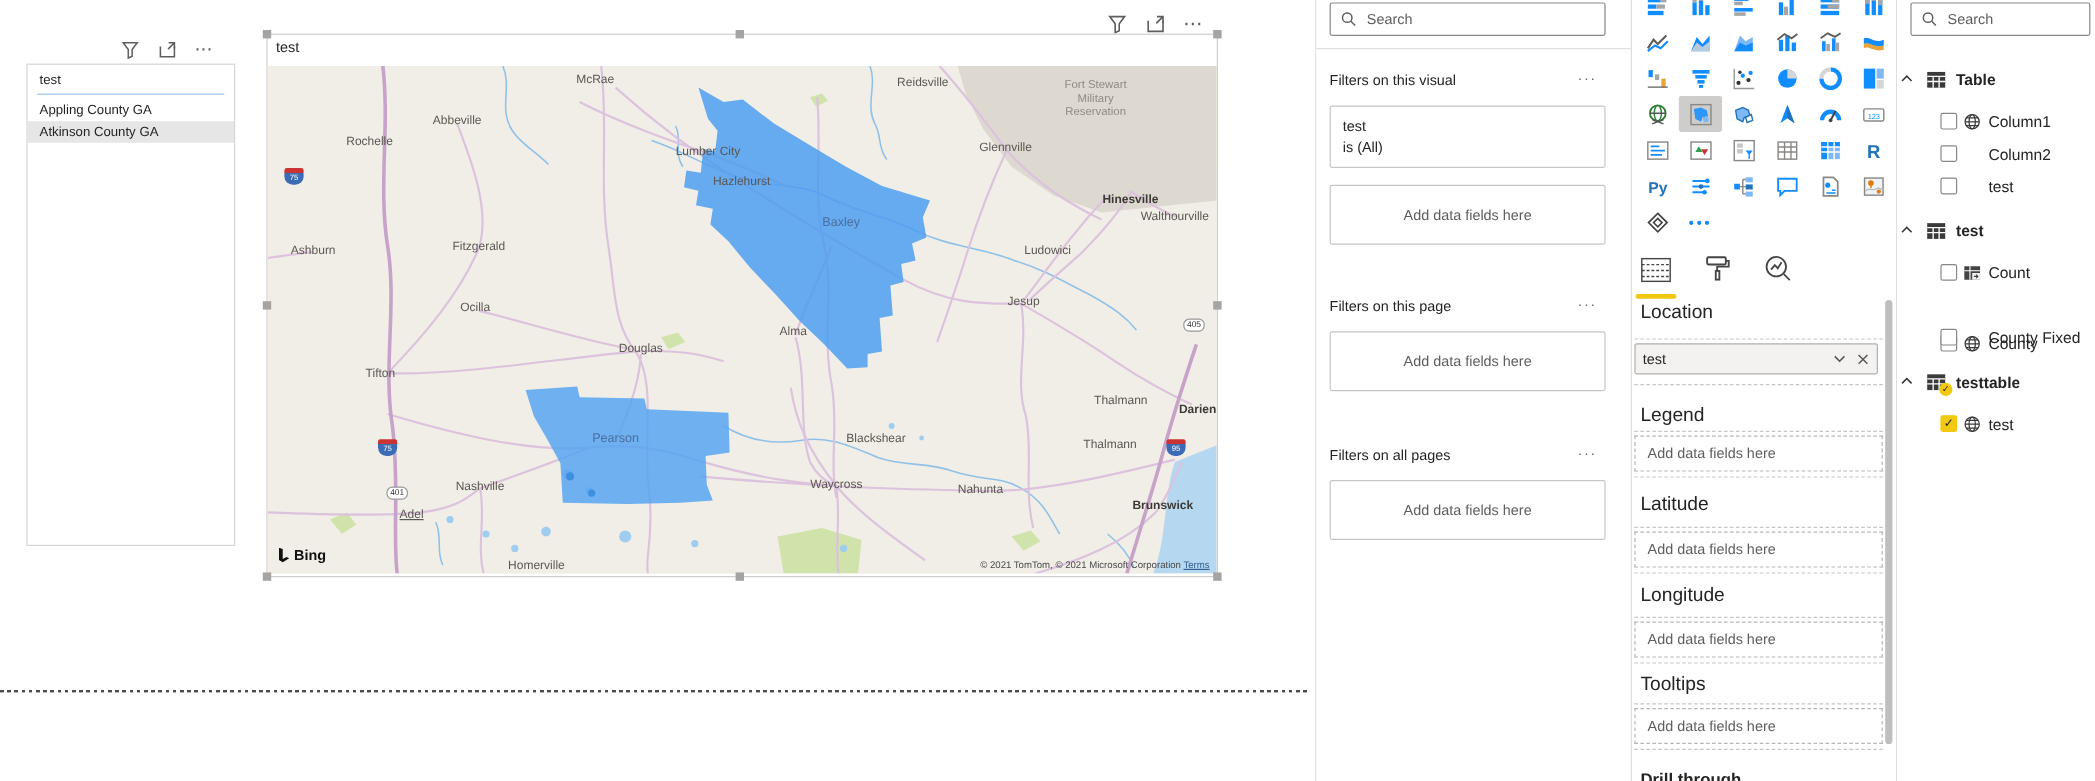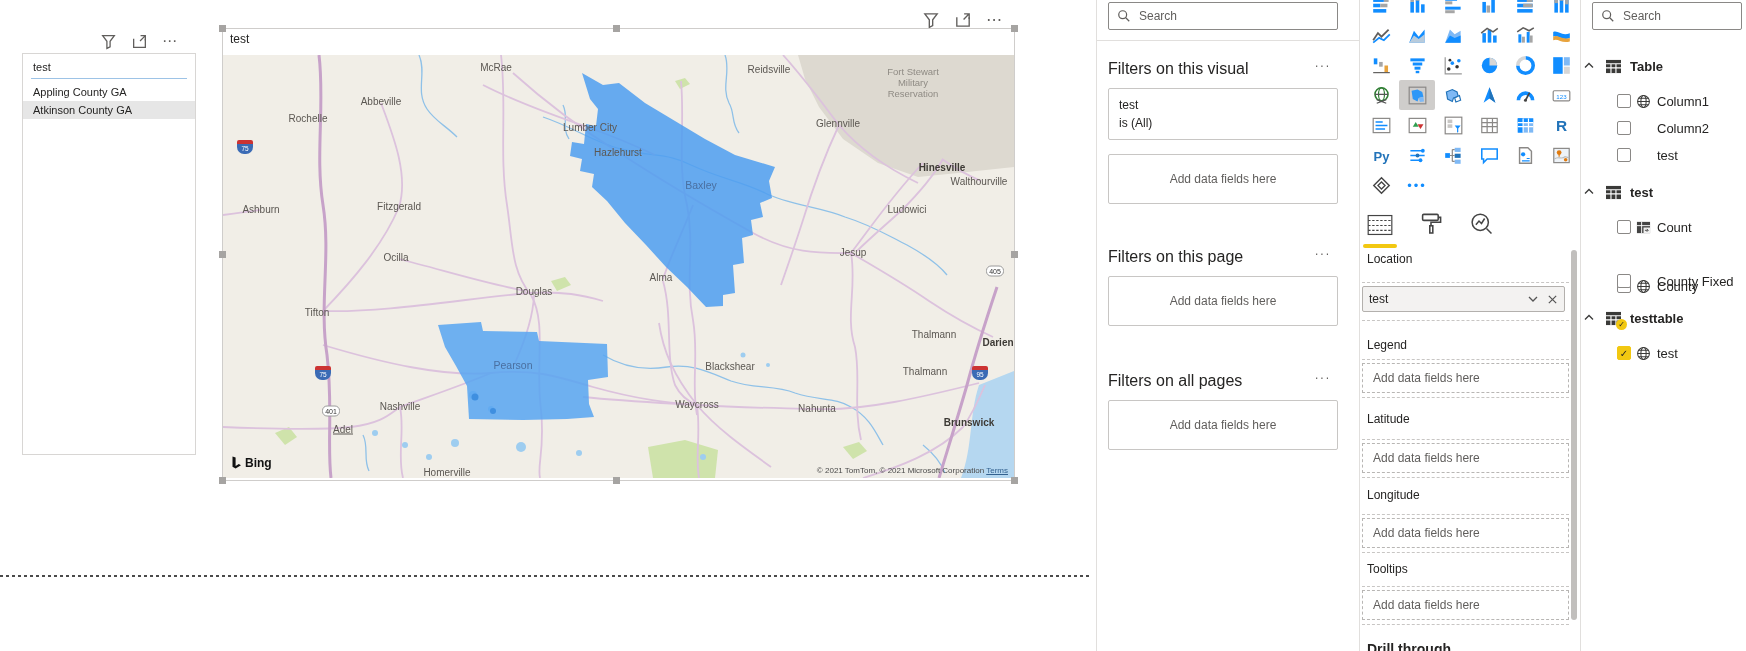--- a/index.html
+++ b/index.html
@@ -35,34 +35,34 @@
   .handle { position:absolute; width:7px; height:7px; background:#a6a4a2; }
 
   .page-divider { position:absolute; left:0px; top:575px; width:1090px; height:2px;
      background:repeating-linear-gradient(90deg,#4a4a4a 0 3px,transparent 3px 6px); }
 
   
   .filters-pane { position:absolute; left:1097px; top:0; width:262px; height:651px; background:#fff; }
   .search-box { position:absolute; display:flex; align-items:center; gap:8px; border:1px solid #8a8886; border-radius:2px; background:#fff; padding:0 8px; color:#605e5c; font-size:12px; }
   .filters-pane .search-box { left:11px; top:2px; width:230px; height:28px; }
   .filters-divider { position:absolute; left:0; top:40px; width:262px; height:1px; background:#e1dfdd; }
-  .fsection-title { position:absolute; left:11px; font-size:16px; color:#252423; }
+  .fsection-title { position:absolute; left:11px; font-size:12px; color:#252423; }
   .fsection-more { position:absolute; right:28px; color:#605e5c; font-size:12px; letter-spacing:2px; cursor:pointer; }
   .filter-card { position:absolute; left:11px; width:230px; border:1px solid #c8c6c4; border-radius:2px; background:#fff; font-size:12px; padding:7px 10px; line-height:1.5; cursor:pointer; }
   .adf-box { position:absolute; left:11px; width:230px; border:1px solid #c8c6c4; border-radius:2px; background:#fff; font-size:12px; color:#605e5c; display:flex; align-items:center; justify-content:center; cursor:pointer; }
 
   
   .viz-pane { position:absolute; left:1360px; top:0; width:219px; height:651px; background:#fff; overflow:hidden; }
   .gallery { position:absolute; left:3px; top:-10px; display:grid; grid-template-columns:repeat(6,36px); grid-auto-rows:30px; }
   .gcell { display:flex; align-items:center; justify-content:center; cursor:pointer; }
   .gcell.selected { background:#cfcdcb; border-radius:2px; }
   .viz-tabs { position:absolute; left:7px; top:211px; display:flex; gap:26px; align-items:flex-end; }
   .viz-tab { padding-bottom:8px; cursor:pointer; position:relative; }
   .viz-tab.selected:after { content:""; position:absolute; left:-4px; right:-4px; bottom:0; height:4px; background:#F2C811; border-radius:2px; }
-  .well-label { position:absolute; left:7px; font-size:12px; color:#252423; }
+  .well-label { position:absolute; left:7px; font-size:16px; color:#252423; }
   .well-pill { position:absolute; left:2px; width:203px; height:26px; background:#f3f2f1; border:1px solid #b3b0ad; border-radius:2px; display:flex; align-items:center; font-size:12px; padding:0 6px; cursor:pointer; }
   .well-pill .spacer { flex:1; }
   .well-adf { position:absolute; left:2px; width:207px; height:30px; border:1px dashed #b8b6b4; background:#fff; font-size:12px; color:#605e5c; display:flex; align-items:center; padding:0 10px; }
   .well-dash { position:absolute; left:2px; width:207px; height:0; border-top:1px dashed #c8c6c4; }
   .drill-cut { position:absolute; left:7px; top:641px; font-size:14px; font-weight:bold; color:#252423; }
   .viz-scrollbar { position:absolute; left:211px; top:250px; width:6px; height:370px; background:#c1bfbd; border-radius:3px; }
 
   
   .fields-pane { position:absolute; left:1581px; top:0; width:165px; height:651px; background:#fff; overflow:hidden; }
   .fields-pane .search-box { left:11px; top:2px; width:150px; height:28px; }
@@ -189,21 +189,21 @@
           <div class="map-label town" style="left: 158px; top: 46px;">Abbeville</div>
           <div class="map-label town" style="left: 85px; top: 63px;">Rochelle</div>
           <div class="map-label town" style="left: 367px; top: 72px;">Lumber City</div>
           <div class="map-label town" style="left: 615px; top: 68px;">Glennville</div>
           <div class="map-label town" style="left: 395px; top: 97px;">Hazlehurst</div>
           <div class="map-label city" style="left: 719px; top: 100px; margin-top: 12px;">Hinesville</div>
           <div class="map-label seat" style="left: 478px; top: 130px;">Baxley</div>
           <div class="map-label town" style="left: 756px; top: 126px;">Walthourville</div>
           <div class="map-label town" style="left: 38px; top: 154px;">Ashburn</div>
           <div class="map-label town" style="left: 176px; top: 151px;">Fitzgerald</div>
-          <div class="map-label town" style="left: 684px; top: 154px;">Ludowici</div>
+          <div class="map-label town" style="left: 650px; top: 154px;">Ludowici</div>
           <div class="map-label town" style="left: 173px; top: 202px;">Ocilla</div>
           <div class="map-label town" style="left: 630px; top: 197px;">Jesup</div>
           <div class="map-label town" style="left: 438px; top: 222px;">Alma</div>
           <div class="map-label town" style="left: 311px; top: 236px;">Douglas</div>
           <div class="map-label town" style="left: 94px; top: 257px;">Tifton</div>
           <div class="map-label town" style="left: 711px; top: 279px;">Thalmann</div>
           <div class="map-label city" style="left: 775px; top: 287px;">Darien</div>
           <div class="map-label seat" style="left: 290px; top: 310px;">Pearson</div>
           <div class="map-label town" style="left: 507px; top: 311px;">Blackshear</div>
           <div class="map-label town" style="left: 702px; top: 316px;">Thalmann</div>

